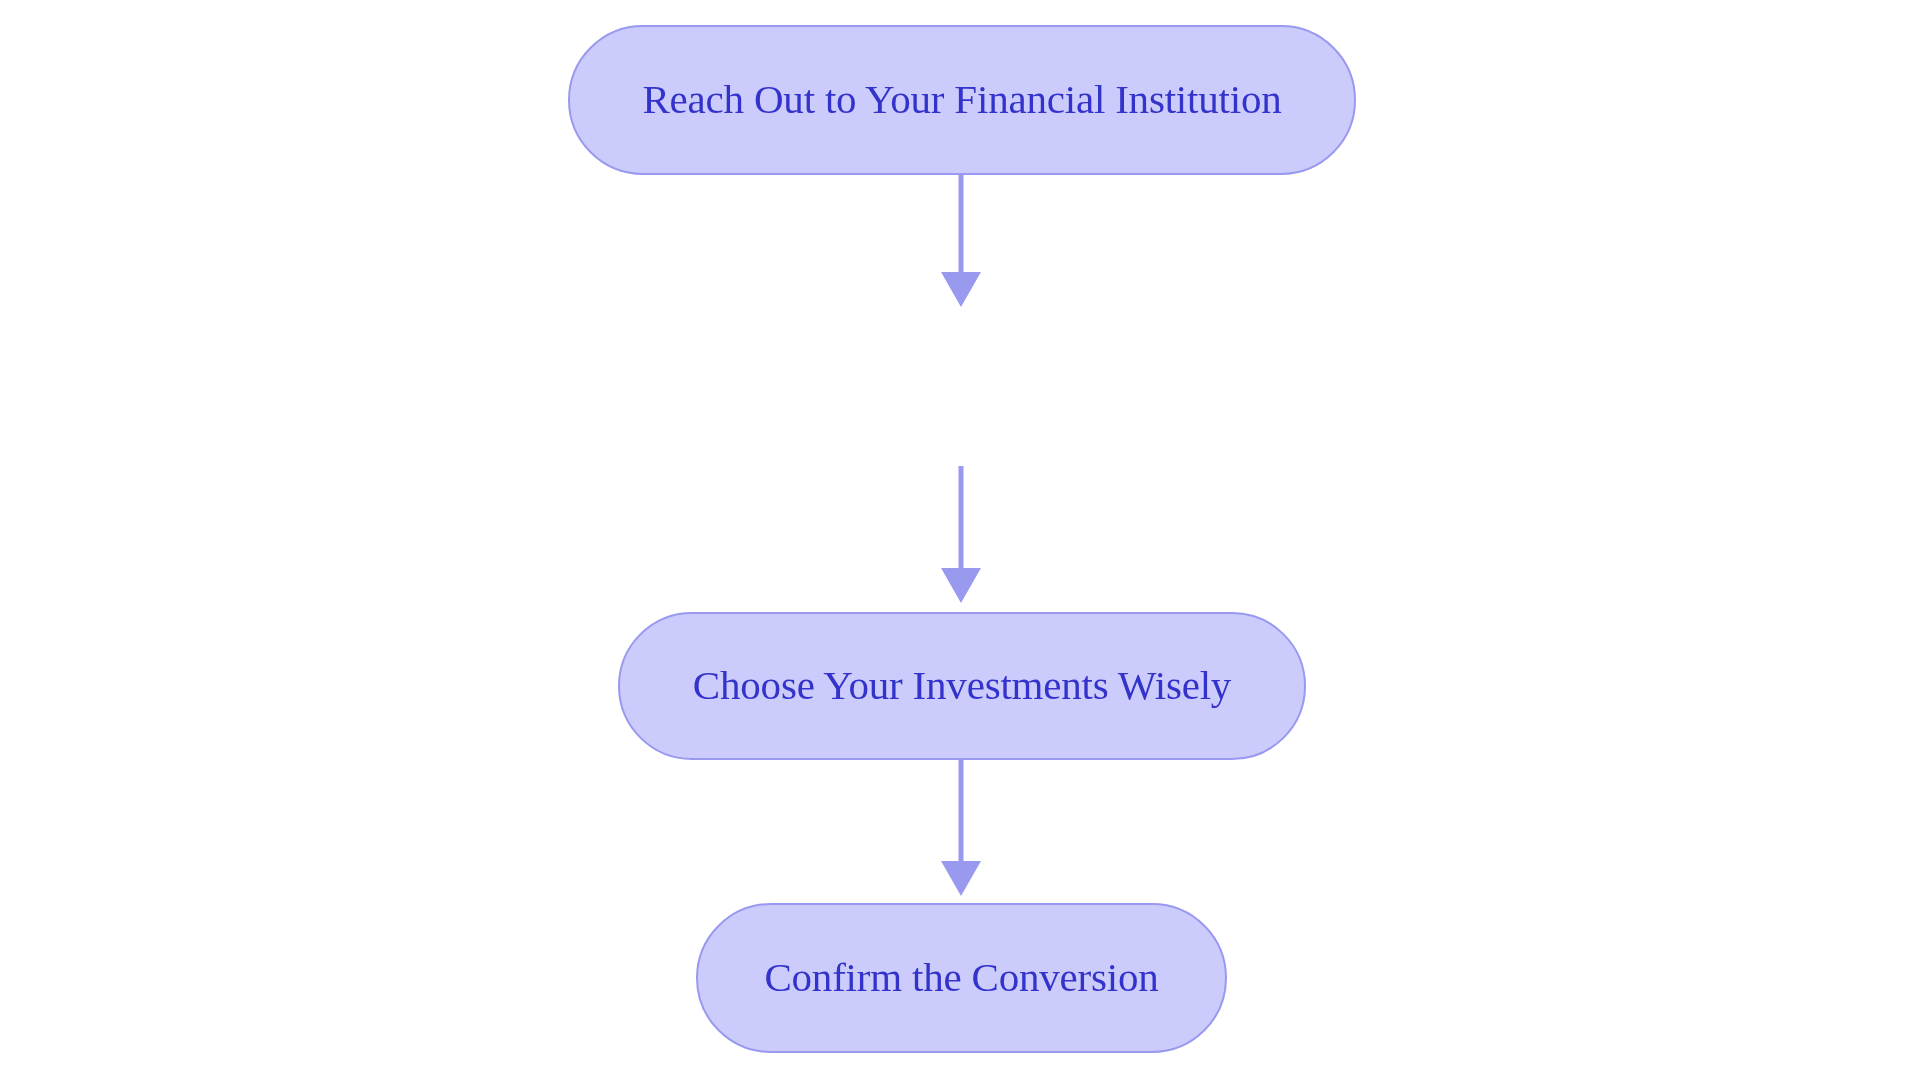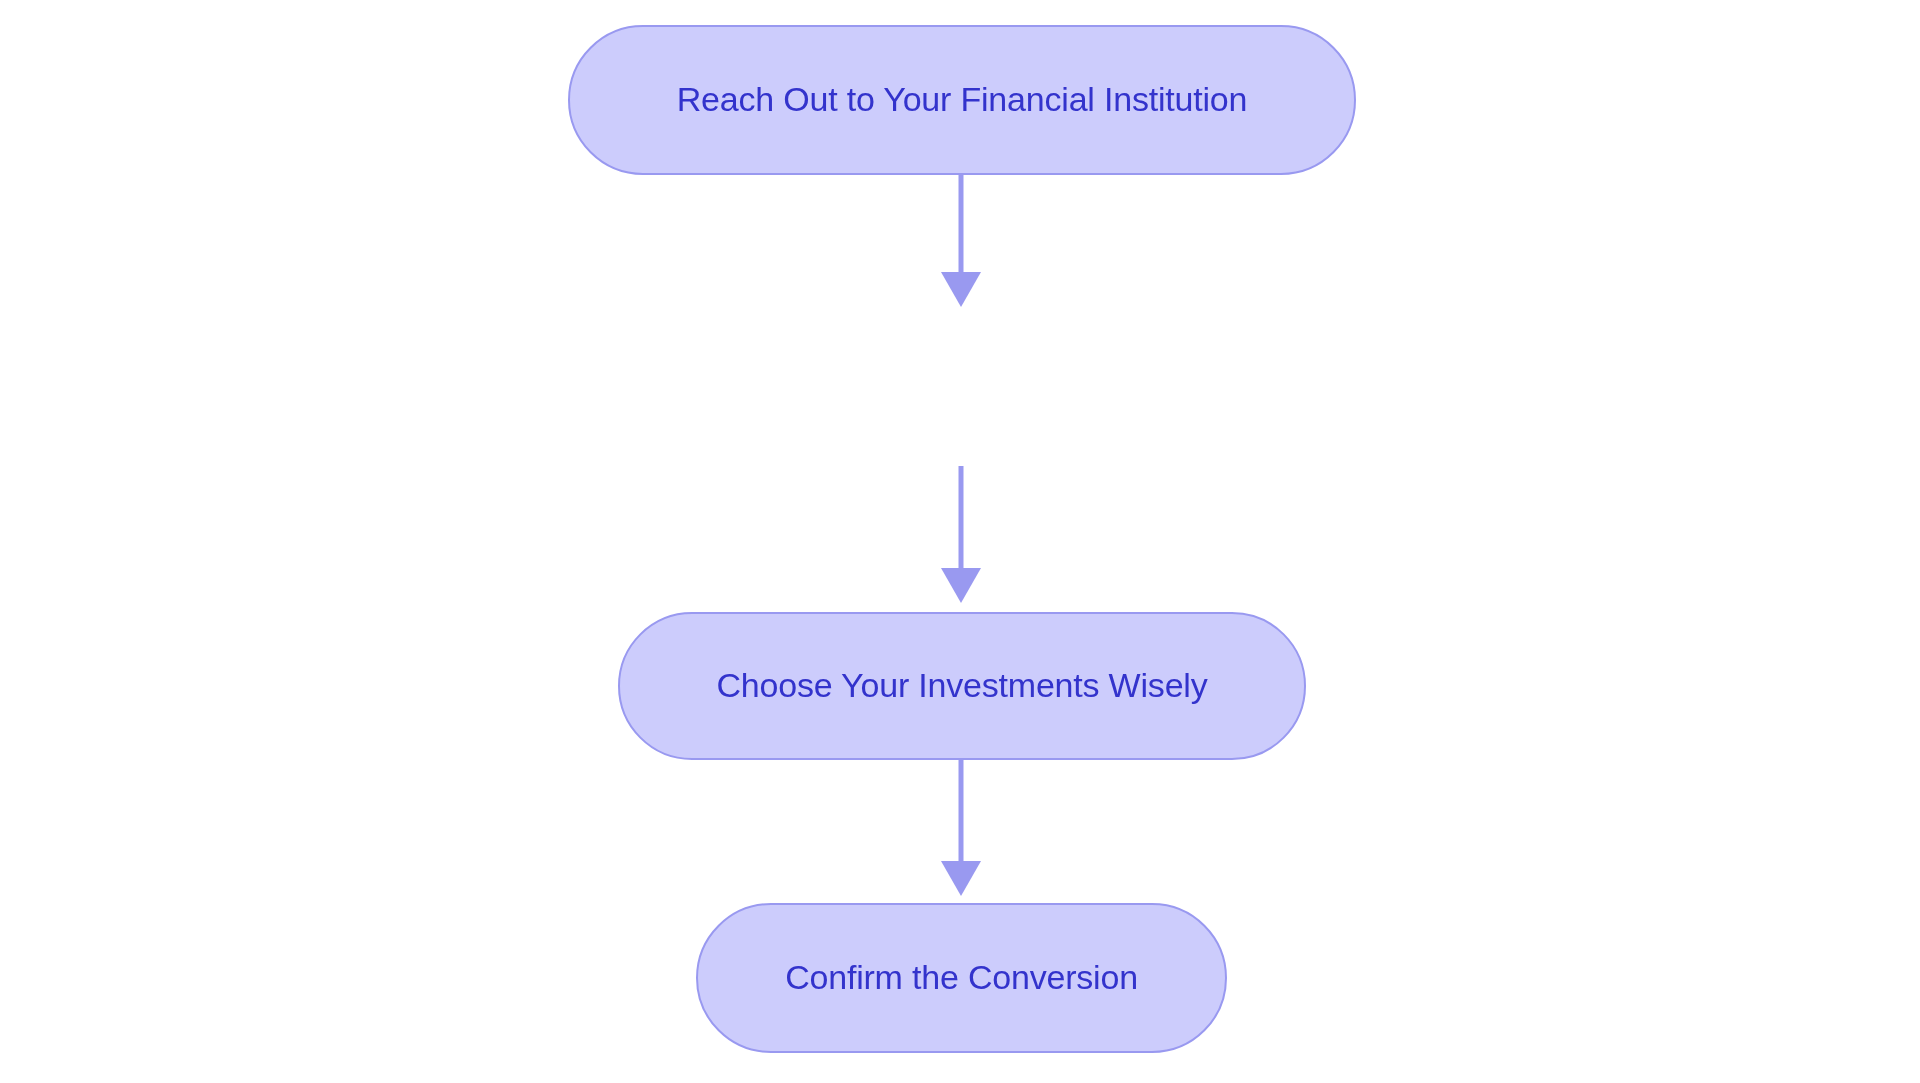--- a/index.html
+++ b/index.html
@@ -32,22 +32,22 @@
     display: flex;
     align-items: center;
     justify-content: center;
     background: #ccccfc;
     border: 2px solid #9999f0;
     border-radius: 76px;
     z-index: 2;
   }
   .node-label {
     color: #3333cc;
-    font-family: Liberation Sans, sans-serif;
-    font-size: 34px;
+    font-family: Liberation Serif, serif;
+    font-size: 41px;
     font-weight: 400;
     line-height: 1.15;
     letter-spacing: -0.2px;
     white-space: nowrap;
     text-align: center;
     -webkit-font-smoothing: antialiased;
   }
   
   #node-0 { left: 568px; top: 25px;  width: 788px; height: 150px; border-radius: 75px; }
   #node-1 { left: 622px; top: 320px; width: 674px; height: 146px; border-radius: 73px; }

